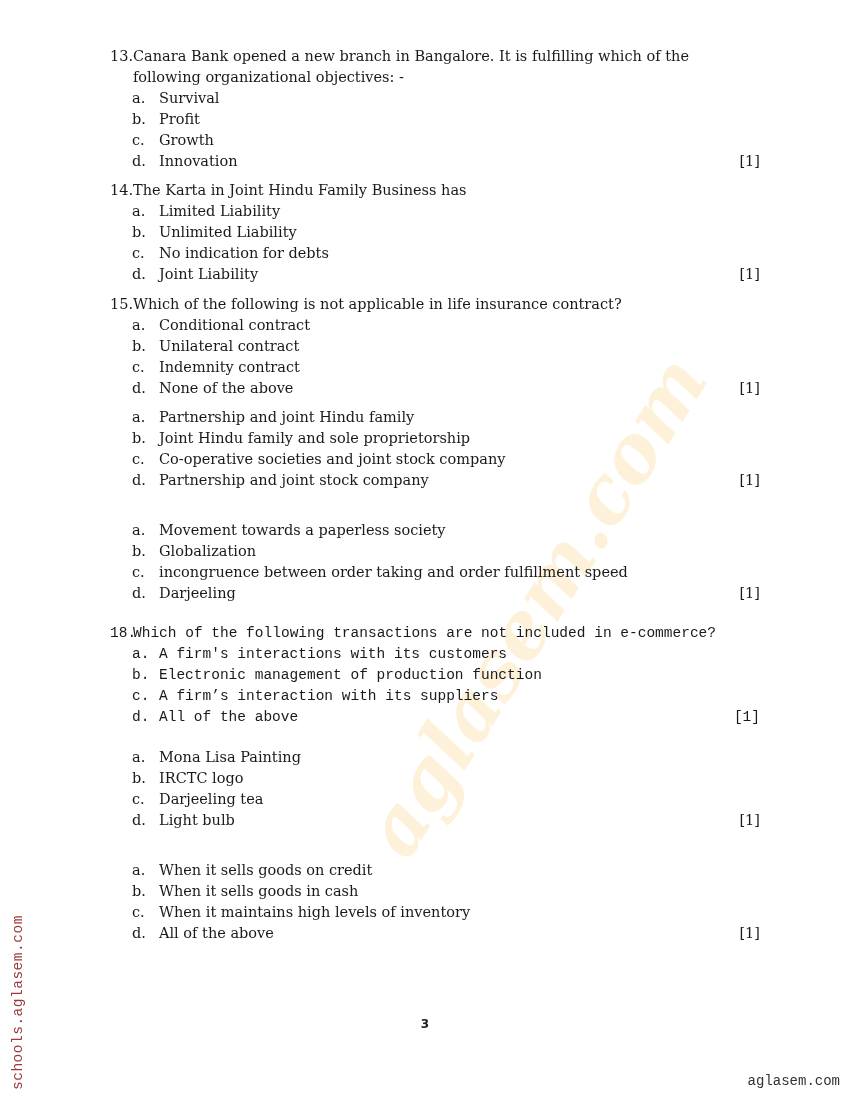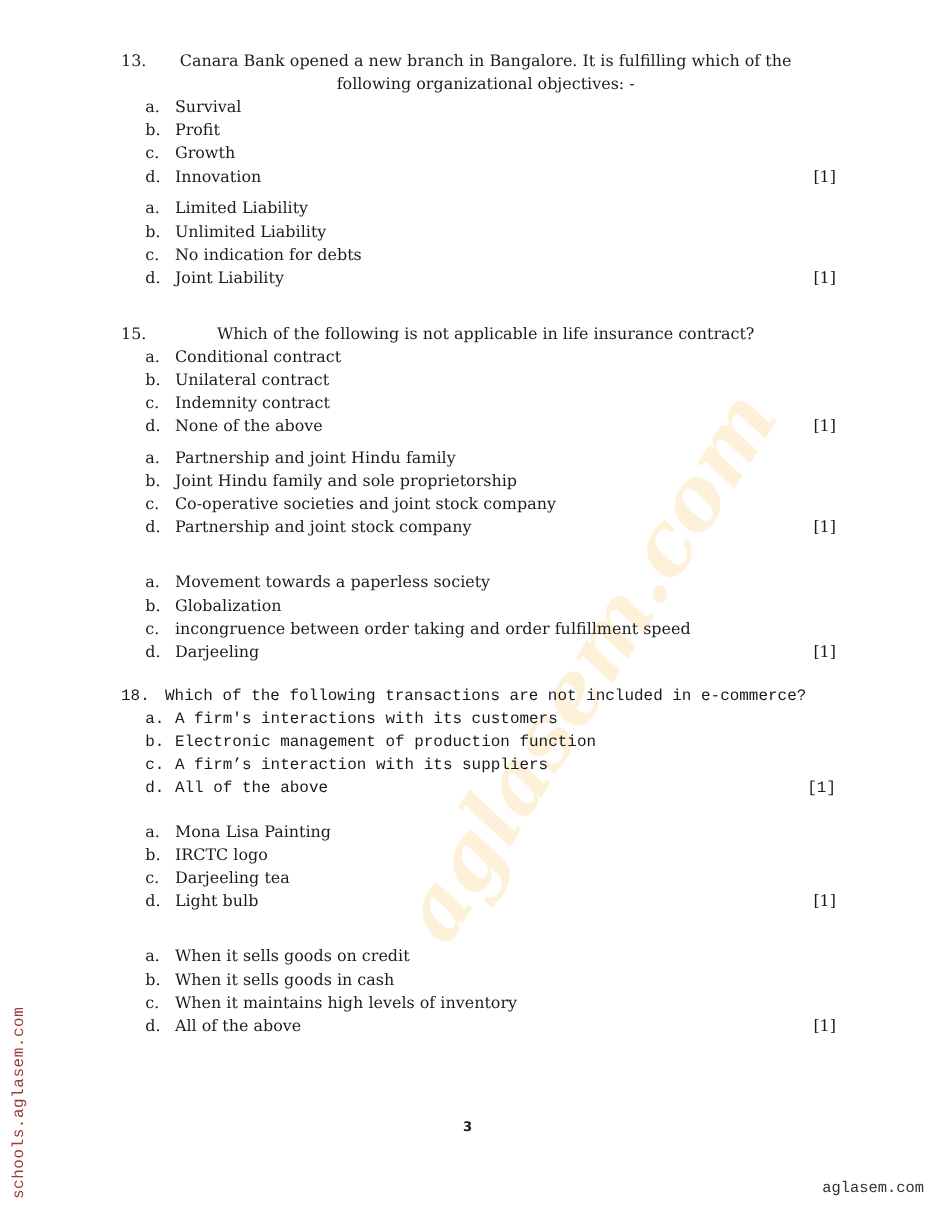--- a/index.html
+++ b/index.html
@@ -3,21 +3,21 @@
 <meta charset="utf-8">
 <style>
   html, body { margin: 0; padding: 0; background: #ffffff; }
   body {
     width: 850px; height: 1100px; position: relative; overflow: hidden;
     font-family: "DejaVu Serif", "Liberation Serif", serif;
     color: #1a1a1a;
   }
   .page { position: absolute; left: 0; top: 0; width: 850px; height: 1100px; }
   .question { position: absolute; left: 110px; width: 650px; }
-  .q-stem { font-size: 14.5px; line-height: 21px; display: flex; text-align: center; }
+  .q-stem { font-size: 14.5px; line-height: 21px; display: flex; }
   .q-num { width: 23px; flex: none; }
   .q-text { flex: 1; padding-right: 10px; }
   .opt { position: relative; font-size: 14.5px; line-height: 21px; height: 21px; padding-left: 22px; display: flex; }
   .opt-letter { width: 27px; flex: none; }
   .opt-text { flex: 1; white-space: nowrap; }
   .marks { position: absolute; right: 0; top: 0; font-size: 14.5px; }
   .page-number {
     position: absolute; left: 0; width: 850px; top: 1017px; text-align: center;
     font-family: "DejaVu Sans", "Liberation Sans", sans-serif; font-size: 12px; font-weight: bold;
   }
@@ -63,20 +63,24 @@
         <span class="opt-text">Growth</span>
       </div>
     <div class="opt">
         <span class="opt-letter">d.</span>
         <span class="opt-text">Innovation</span>
         <span class="marks">[1]</span>
       </div>
   </div>
 
   <div class="question" style="top:180px;">
+    <div class="q-stem">
+      <span class="q-num">14.</span>
+      <span class="q-text">The Karta in Joint Hindu Family Business has</span>
+    </div>
     <div class="opt">
         <span class="opt-letter">a.</span>
         <span class="opt-text">Limited Liability</span>
       </div>
     <div class="opt">
         <span class="opt-letter">b.</span>
         <span class="opt-text">Unlimited Liability</span>
       </div>
     <div class="opt">
         <span class="opt-letter">c.</span>

